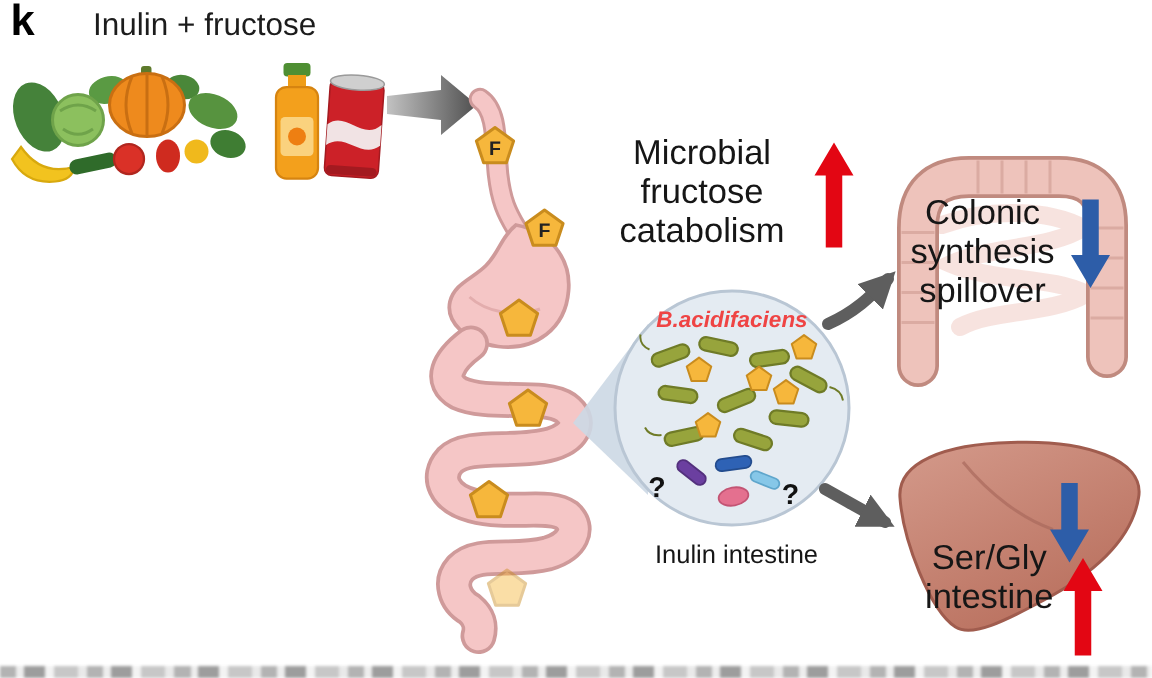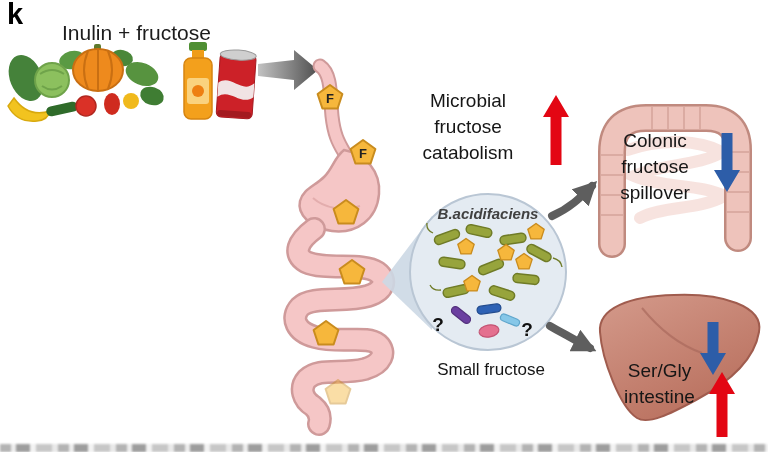--- a/index.html
+++ b/index.html
@@ -1,23 +1,23 @@
 <!DOCTYPE html>
 <html><head>
 <meta charset="utf-8">
 <style>
   html,body{margin:0;padding:0;background:#fff;}
   #fig{position:relative;width:768px;height:452px;background:#fff;
        font-family:"Liberation Sans",sans-serif;overflow:hidden;}
   #art{position:absolute;left:0;top:0;}
   .txt{position:absolute;color:#161616;text-align:center;white-space:pre-line;}
   .panel-label{left:7px;top:-2px;font-size:29px;font-weight:700;color:#000;}
-  .title{left:62px;top:5px;font-size:21px;color:#1c1c1c;white-space:nowrap;text-align:left;margin-top:16px;}
-  .big{font-size:19px;line-height:26px;}
-  .species{font-style:italic;font-size:15px;color:#404040;font-weight:600;}
+  .title{left:62px;top:5px;font-size:21px;color:#1c1c1c;white-space:nowrap;text-align:left;}
+  .big{font-size:23px;line-height:26px;}
+  .species{font-style:italic;font-size:15px;color:#ef4444;font-weight:600;}
   .small-int{font-size:17px;}
   svg text{font-family:"Liberation Sans",sans-serif;}
   .caption-strip{position:absolute;left:0;bottom:0;width:768px;height:8px;opacity:.75;
     filter:blur(1.2px);
     background:repeating-linear-gradient(90deg,#9a9a9a 0 11px,#e8e8e8 11px 16px,#7d7d7d 16px 30px,#efefef 30px 36px,#b5b5b5 36px 52px,#e2e2e2 52px 58px);}
 </style>
 </head>
 <body>
 
 <div id="fig">
@@ -149,25 +149,25 @@
   </svg>
 
   <div class="txt panel-label">k</div>
   <div class="txt title">Inulin + fructose</div>
 
   <div class="txt big" style="left:400px;top:88px;width:136px;">Microbial
 fructose
 catabolism</div>
 
   <div class="txt big" style="left:597px;top:128px;width:116px;">Colonic
-fructose
+synthesis
 spillover</div>
 
   <div class="txt species" style="left:418px;top:205px;width:140px;">B.acidifaciens</div>
 
-  <div class="txt small-int" style="left:421px;top:360px;width:140px;">Small fructose</div>
+  <div class="txt small-int" style="left:421px;top:360px;width:140px;">Inulin intestine</div>
 
 
   <div class="txt big" style="left:607px;top:358px;width:105px;">Ser/Gly
 intestine</div>
 
   <div class="caption-strip"></div>
 </div>
 
 </body></html>

